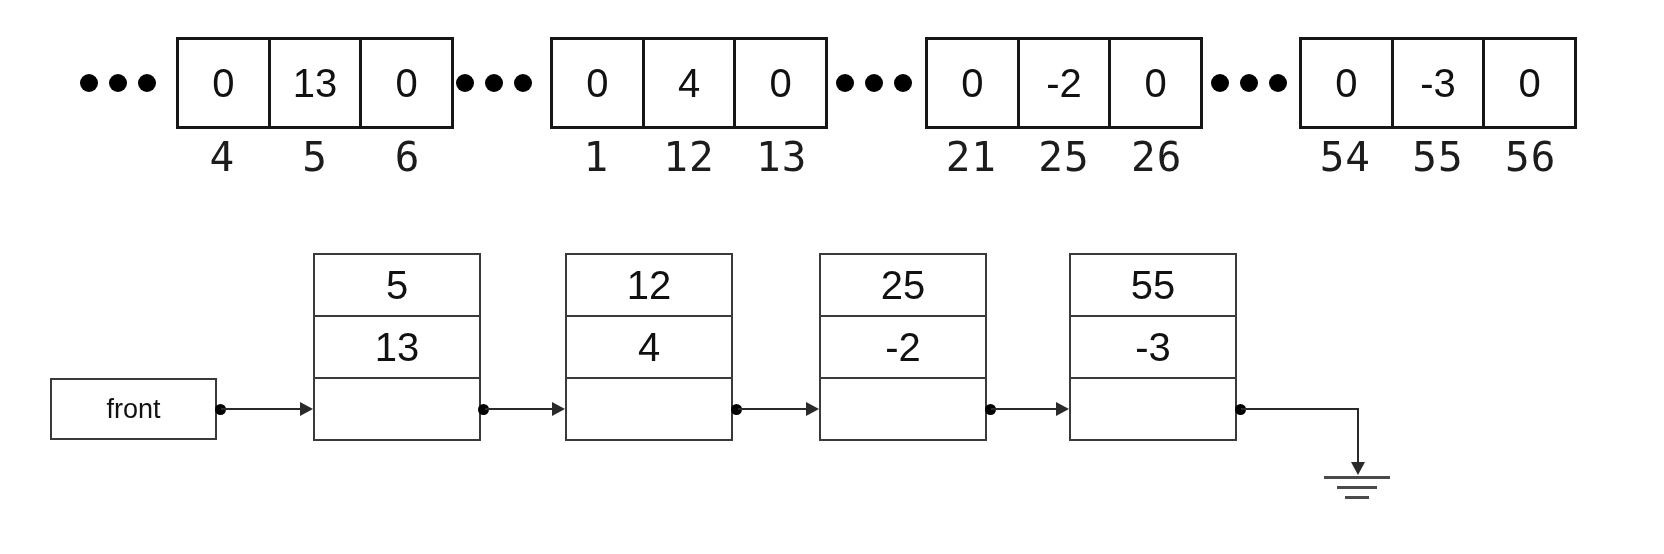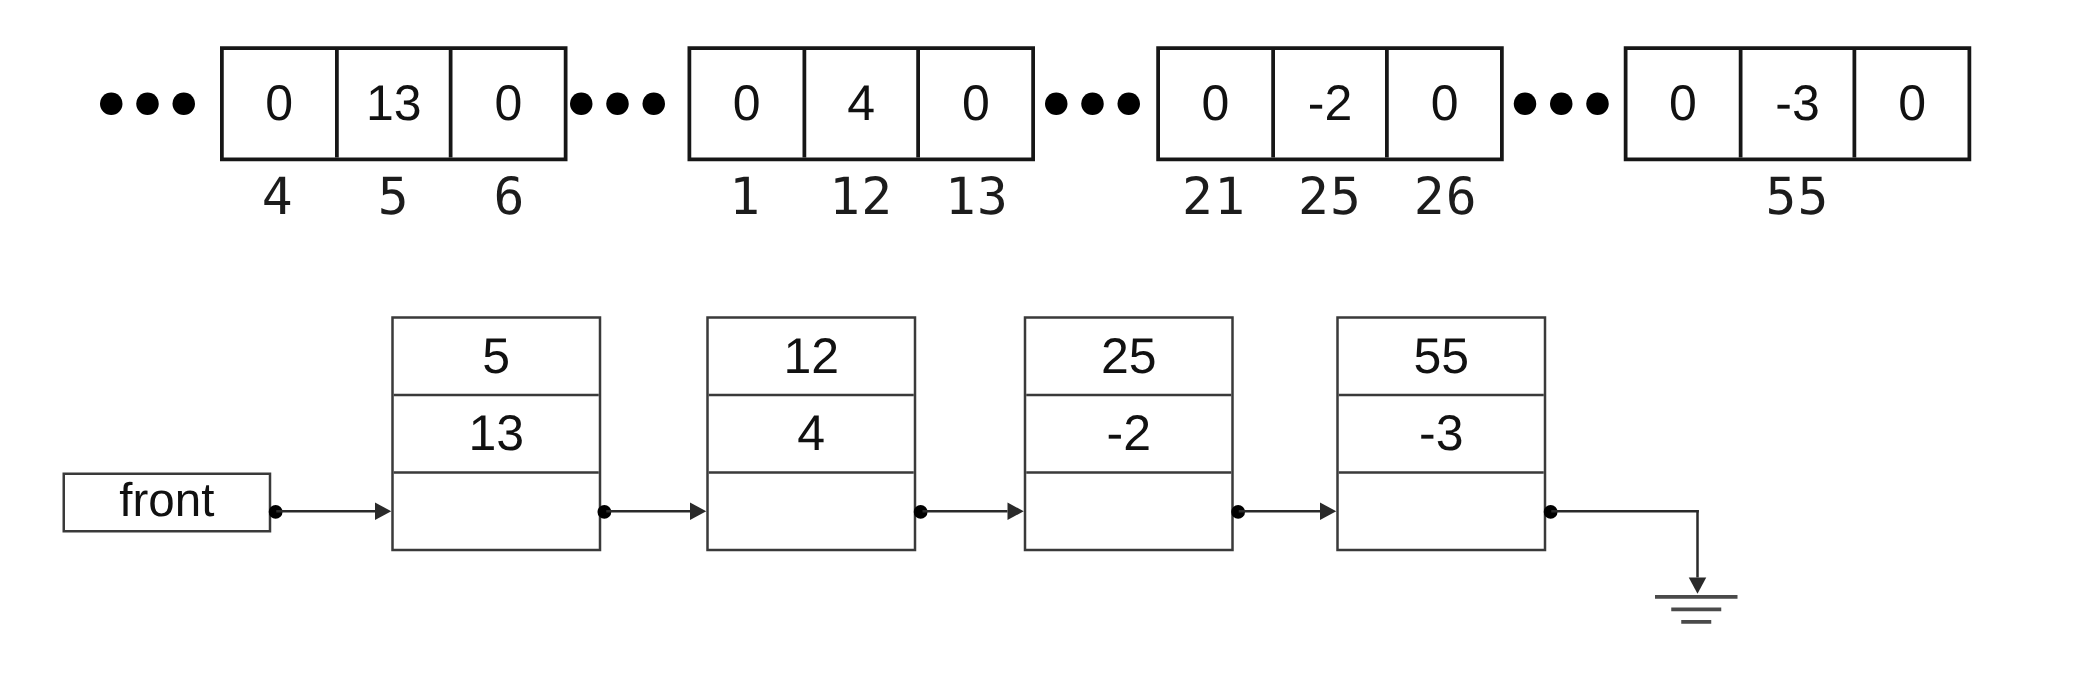--- a/index.html
+++ b/index.html
@@ -24,24 +24,24 @@
     flex:1; text-align:center;
     font-family:"DejaVu Sans Mono", monospace;
     font-size:41px; color:#1c1c1c; letter-spacing:1px;
   }
 
   .dots { position:absolute; top:74px; display:flex; gap:11px; }
   .dot { width:18px; height:18px; border-radius:50%; background:#000; }
 
   
   .front {
-    position:absolute; left:50px; top:378px; width:167px; height:48px;
+    position:absolute; left:50px; top:378px; width:167px; height:62px;
     border:2px solid #3a3a3a; box-sizing:border-box; background:#fff;
-    display:flex; align-items:flex-start; justify-content:center;
-    font-size:38px; color:#111;
+    display:flex; align-items:center; justify-content:center;
+    font-size:27px; color:#111;
   }
   .node {
     position:absolute; top:253px; width:168px; height:188px;
     border:2px solid #3a3a3a; box-sizing:border-box; background:#fff;
     display:flex; flex-direction:column;
   }
   .node .row {
     flex:1; display:flex; align-items:center; justify-content:center;
     font-size:40px; color:#111;
   }
@@ -120,21 +120,23 @@
     <div class="idx">25</div>
     <div class="idx">26</div>
   </div>
 
   <div class="seg" style="left:1299px">
     <div class="cell">0</div>
     <div class="cell">-3</div>
     <div class="cell">0</div>
   </div>
   <div class="idxrow" style="left:1299px">
+    <div class="idx">54</div>
     <div class="idx">55</div>
+    <div class="idx">56</div>
   </div>
 
   <div class="front">
     <span>front</span>
   </div>
 
   <div class="node" style="left:313px">
     <div class="row div">5</div>
     <div class="row div">13</div>
     <div class="row"></div>

